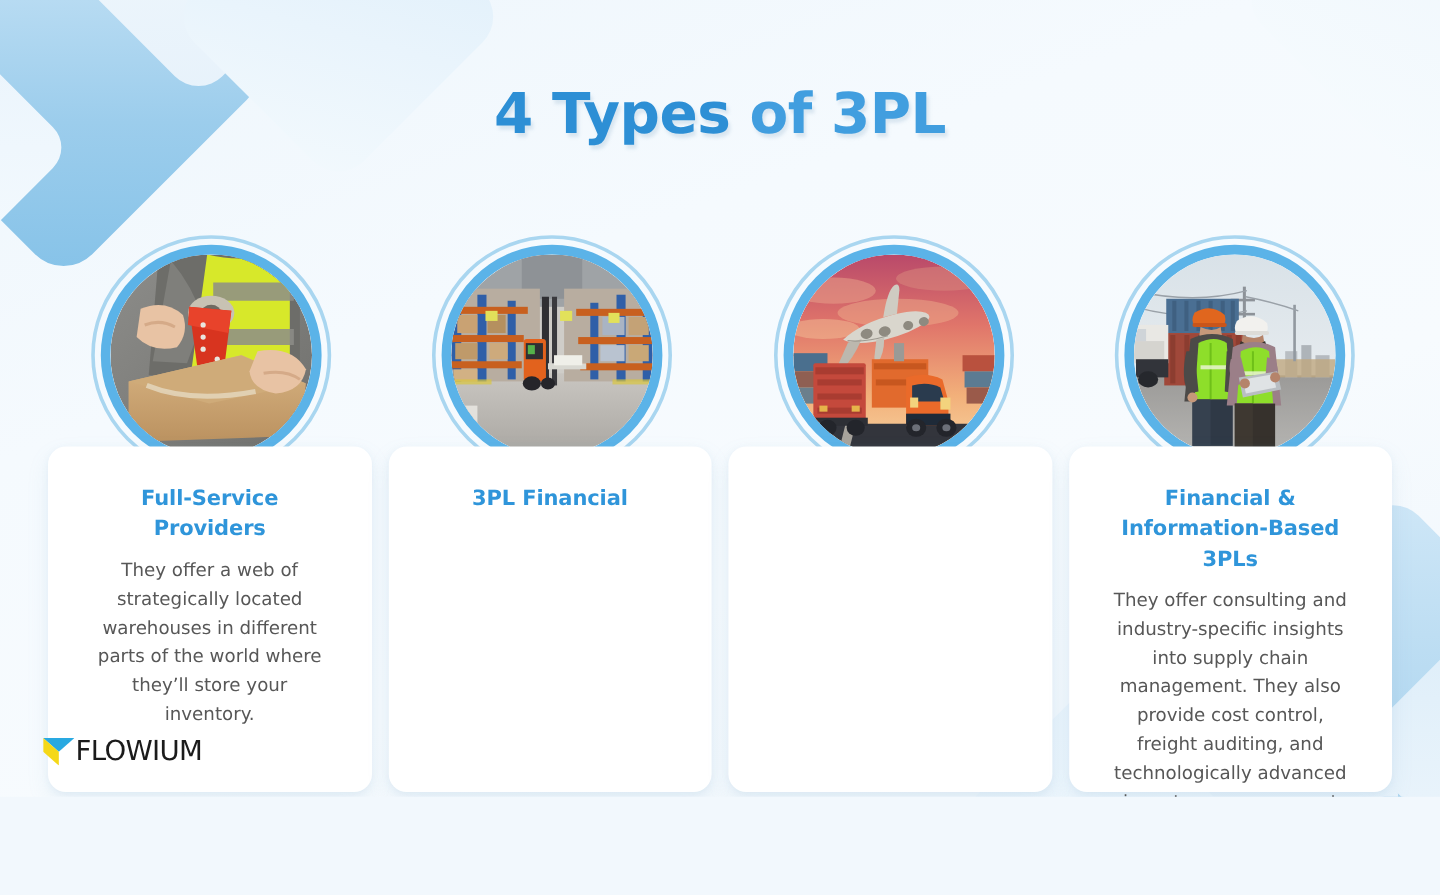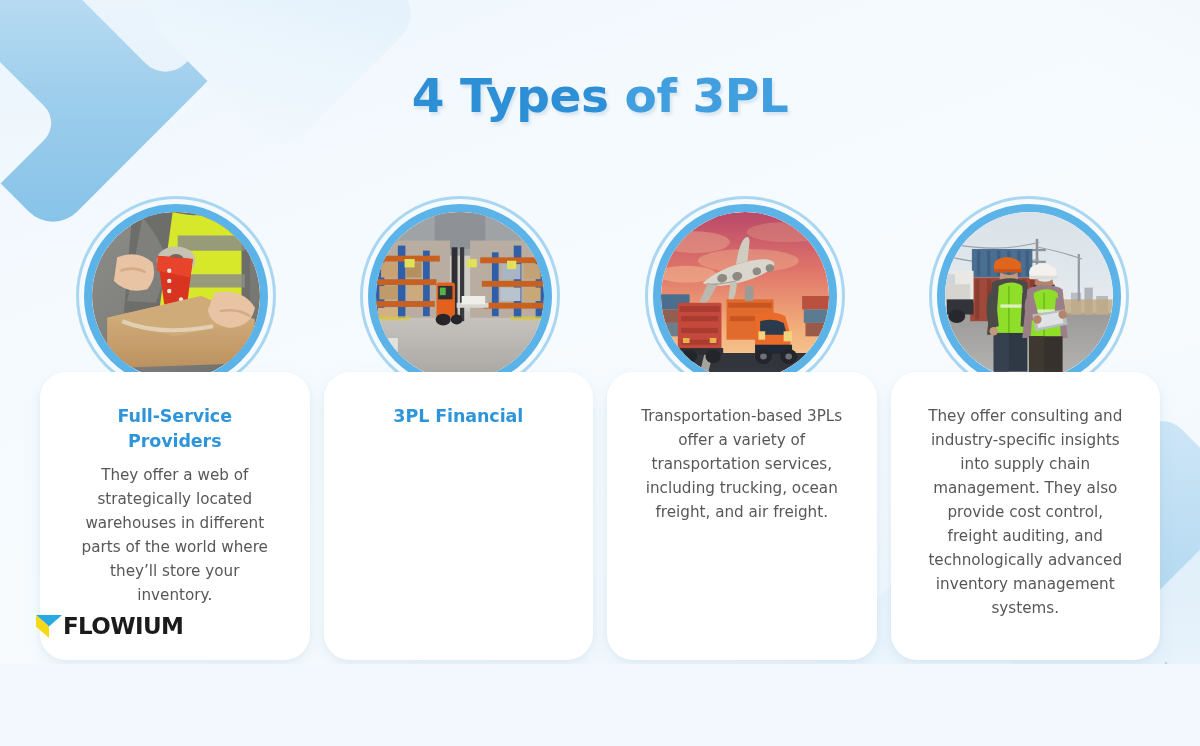--- a/index.html
+++ b/index.html
@@ -120,21 +120,21 @@
     width: 1120px;
     height: 288px;
     display: flex;
     gap: 14px;
   }
 
   .card {
     position: relative;
     flex: 1 1 0;
     background: #ffffff;
-    border-radius: 26px;
+    border-radius: 15px;
     box-shadow: 0 8px 18px rgba(135,175,205,0.13),
                 0 2px 5px rgba(135,175,205,0.10);
     padding: 32px 32px 18px;
     text-align: center;
   }
 
   .card-title {
     color: #2f95da;
     font-size: 17.5px;
     font-weight: 700;
@@ -187,21 +187,21 @@
     left: 36px;
     bottom: 26px;
     display: flex;
     align-items: center;
     gap: 1px;
   }
   .logo-mark { width: 26px; height: 23px; display: block; }
   .logo-text {
     font-family: "DejaVu Sans", "Liberation Sans", sans-serif;
     font-size: 23px;
-    font-weight: 700;
+    font-weight: 400;
     letter-spacing: -0.6px;
     color: #1b1b1b;
     line-height: 1;
   }
 </style>
 </head>
 <body>
 
 <div id="infographic">
 
@@ -504,23 +504,23 @@
 
   <div class="cards">
     <div class="card">
       <div class="card-title">Full-Service Providers</div>
       <div class="card-body">They offer a web of strategically located warehouses in different parts of the world where they’ll store your inventory.</div>
     </div>
     <div class="card">
       <div class="card-title">3PL Financial</div>
     </div>
     <div class="card">
-      <div class="card-body">Transportation-based 3PLs offer a variety of transportation services, including trucking, ocean freight, and air freight.</div>
     </div>
     <div class="card">
+      <div class="card-title">Financial &amp; Information-Based 3PLs</div>
       <div class="card-body">They offer consulting and industry-specific insights into supply chain management. They also provide cost control, freight auditing, and technologically advanced inventory management systems.</div>
     </div>
   </div>
 
   <div class="logo">
     <svg class="logo-mark" viewBox="0 0 26 23" aria-hidden="true">
       <path d="M0 0 H26 L13 11.5 Z" fill="#29a9e1"></path>
       <path d="M0 0 L13 11.5 L13 23 L0 11.5 Z" fill="#f5d817"></path>
       <path d="M13 11.5 L26 0 L26 23 Z" fill="#ffffff" opacity="0"></path>
     </svg>

